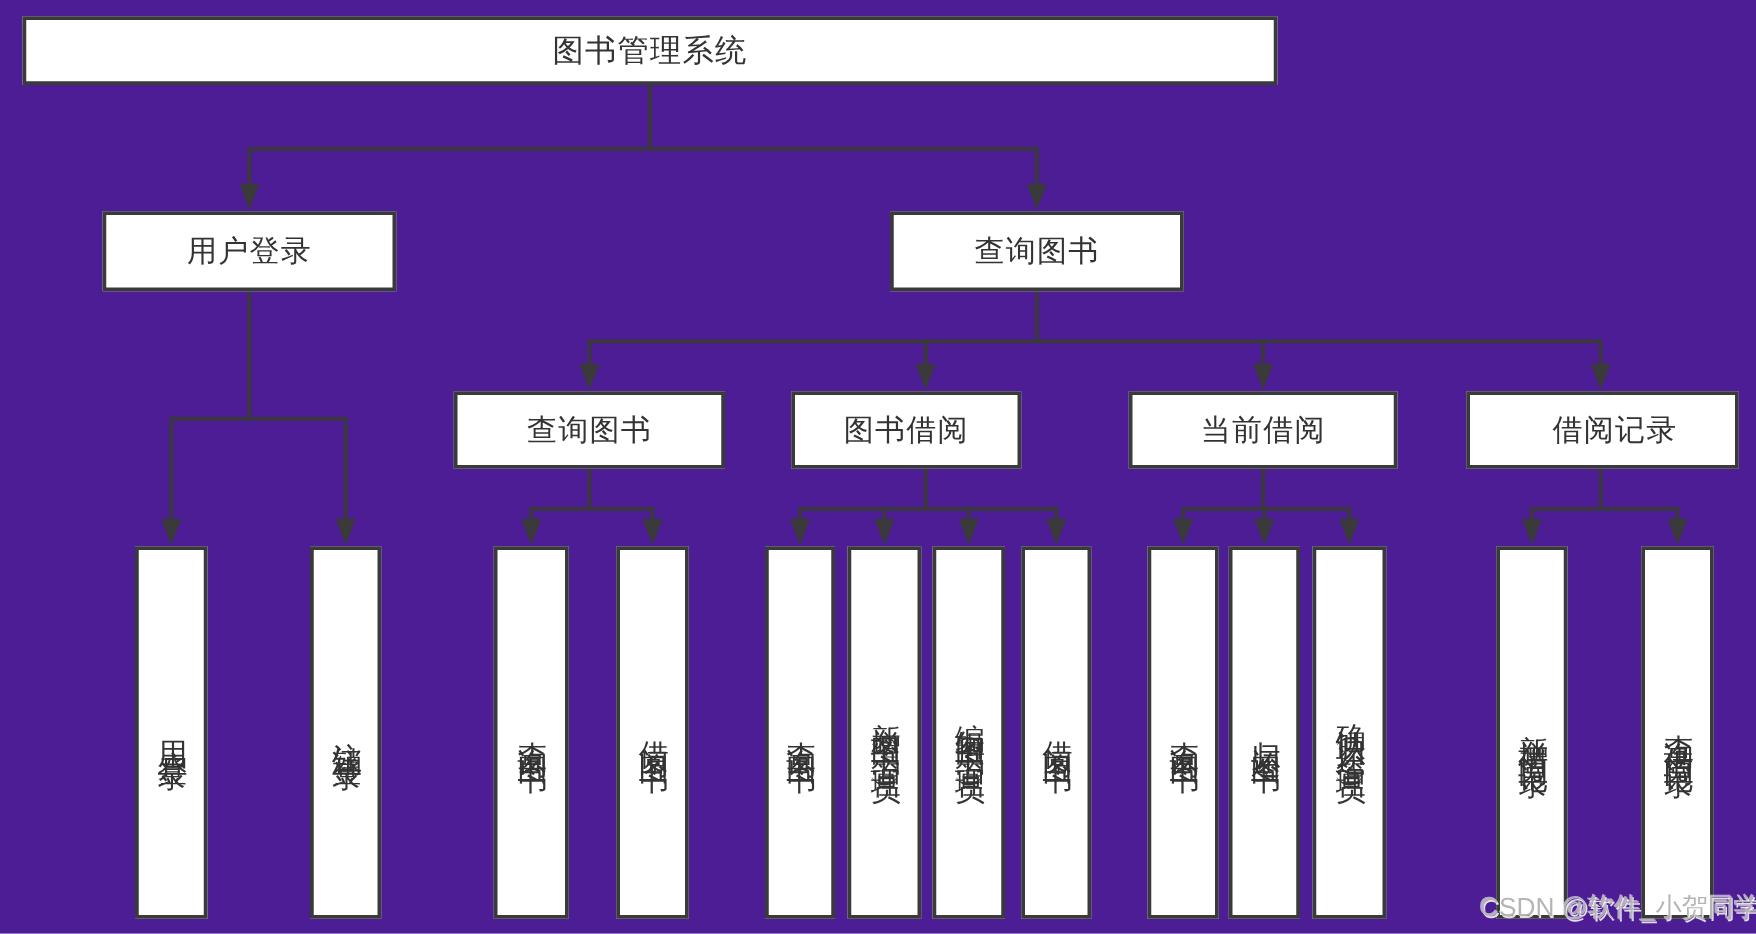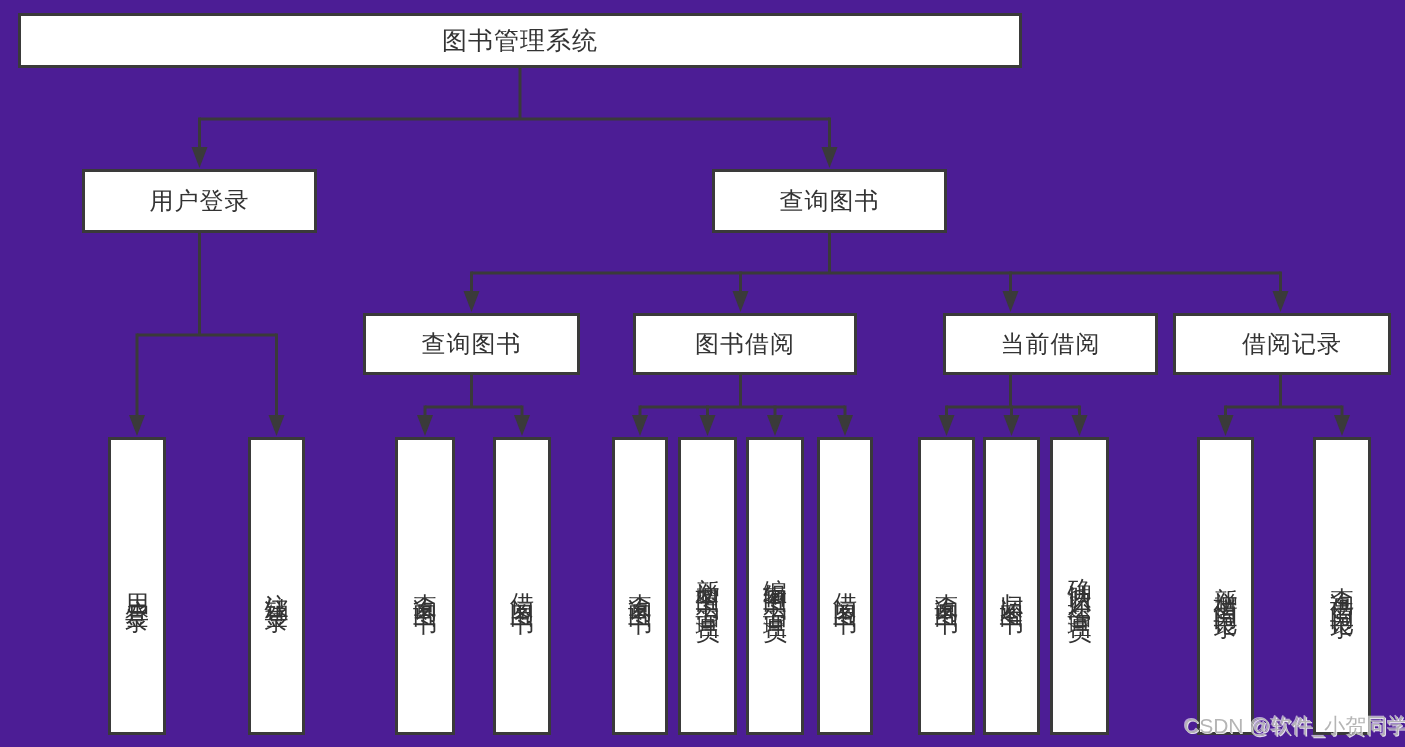--- a/index.html
+++ b/index.html
@@ -137,24 +137,24 @@
   <div class="node h-node" style="left:82px; top:169px; width:235px; height:64px;">
     <span>用户登录</span>
   </div>
   <div class="node h-node" style="left:712px; top:169px; width:235px; height:64px;">
     <span>查询图书</span>
   </div>
 
   <div class="node h-node" style="left:363px; top:313px; width:217px; height:62px;">
     <span>查询图书</span>
   </div>
-  <div class="node h-node" style="left:633px; top:313px; width:224px; height:62px;">
+  <div class="node h-node" style="left:633px; top:313px; width:184px; height:62px;">
     <span>图书借阅</span>
   </div>
-  <div class="node h-node" style="left:903px; top:313px; width:215px; height:62px;margin-left:40px;">
+  <div class="node h-node" style="left:903px; top:313px; width:215px; height:62px;">
     <span>当前借阅</span>
   </div>
   <div class="node h-node" style="left:1173px; top:313px; width:218px; height:62px;padding-left:20px;">
     <span>借阅记录</span>
   </div>
 
   <div class="node v-node" style="left:108px; width:58px;">
     <span>用户登录</span>
   </div>
   <div class="node v-node" style="left:248px; width:57px;">

